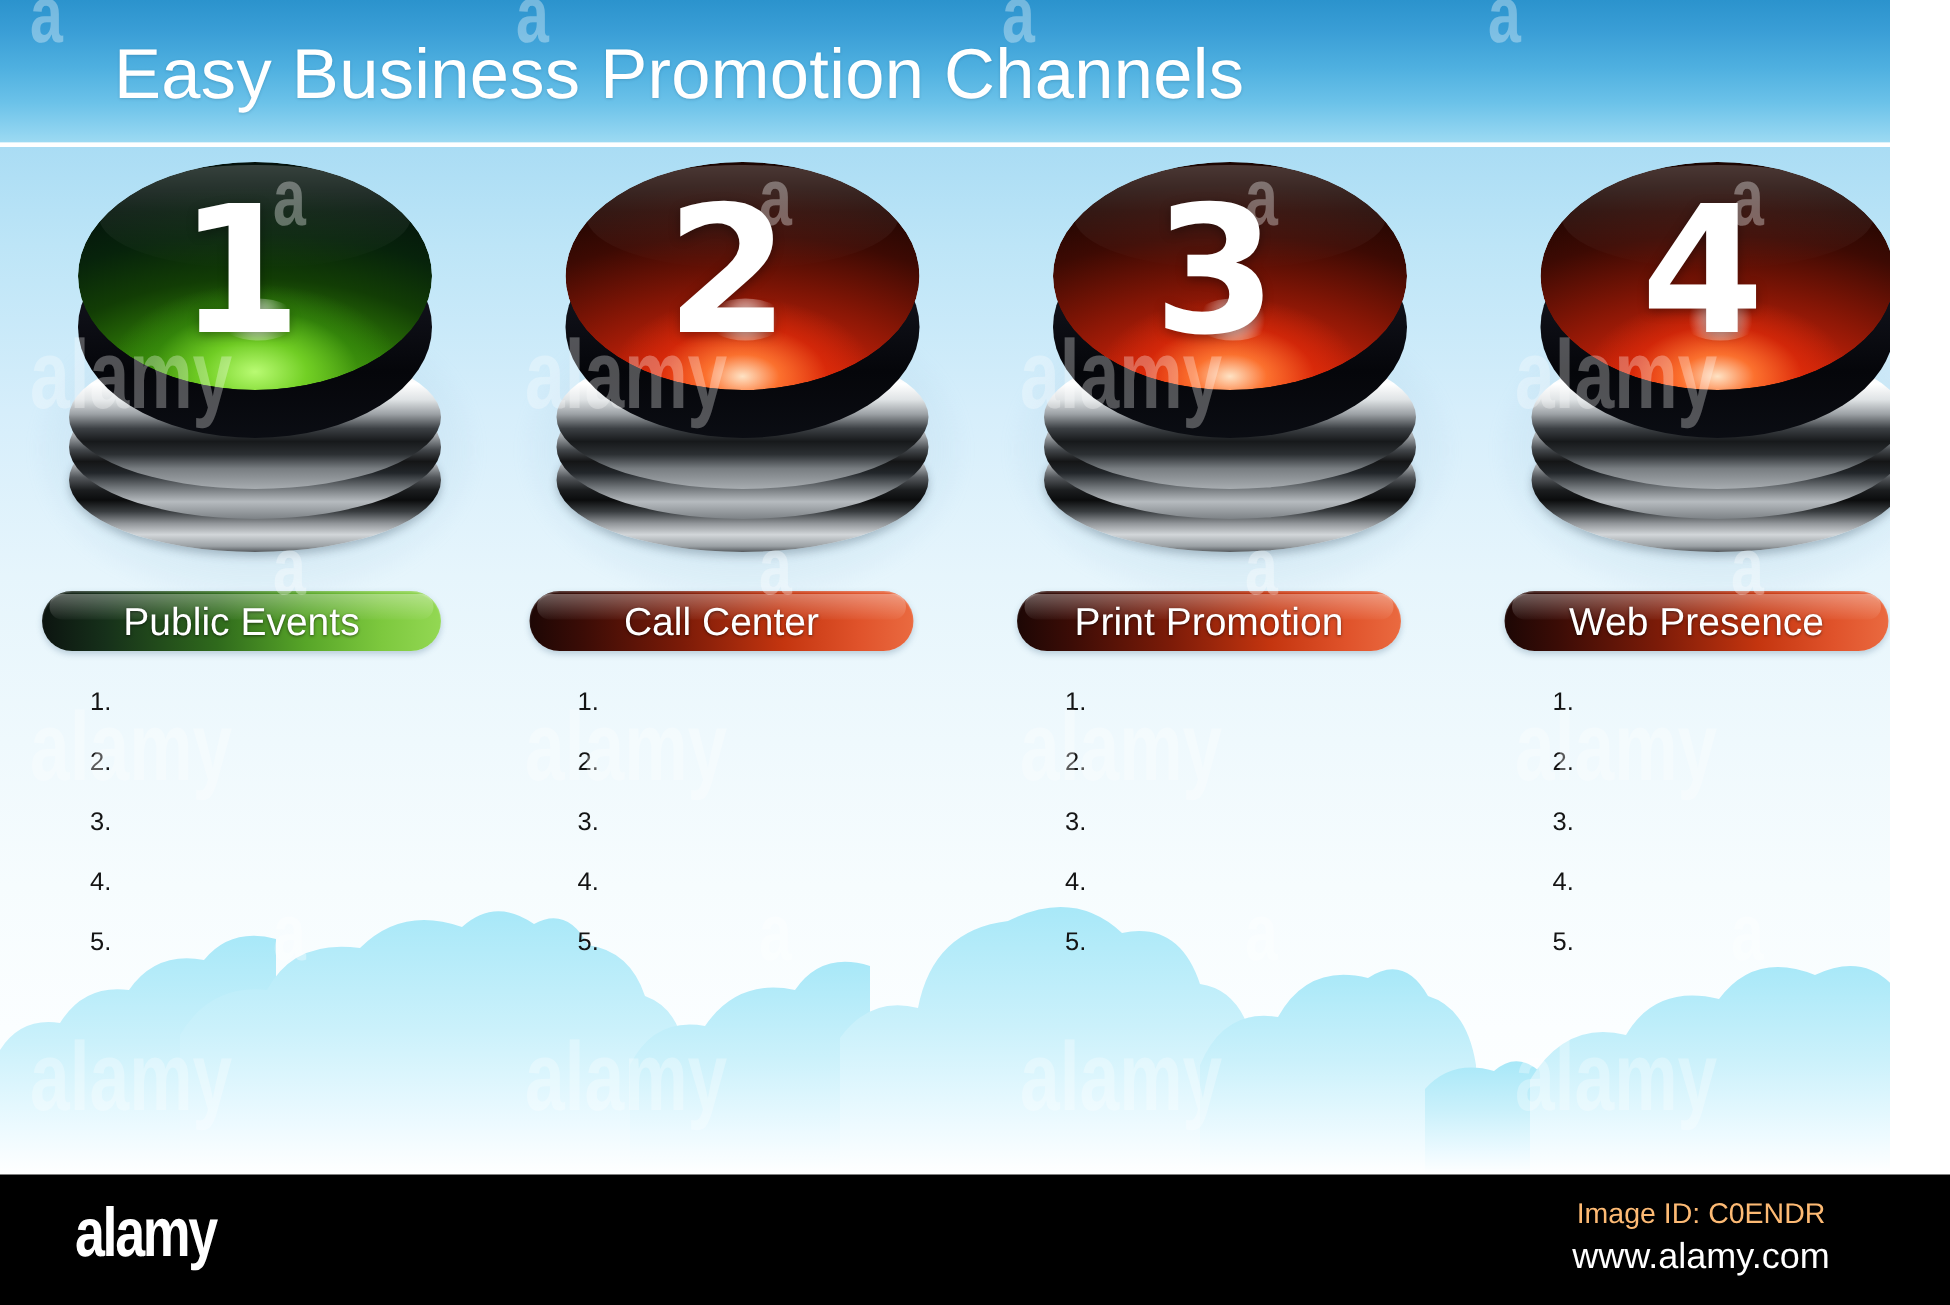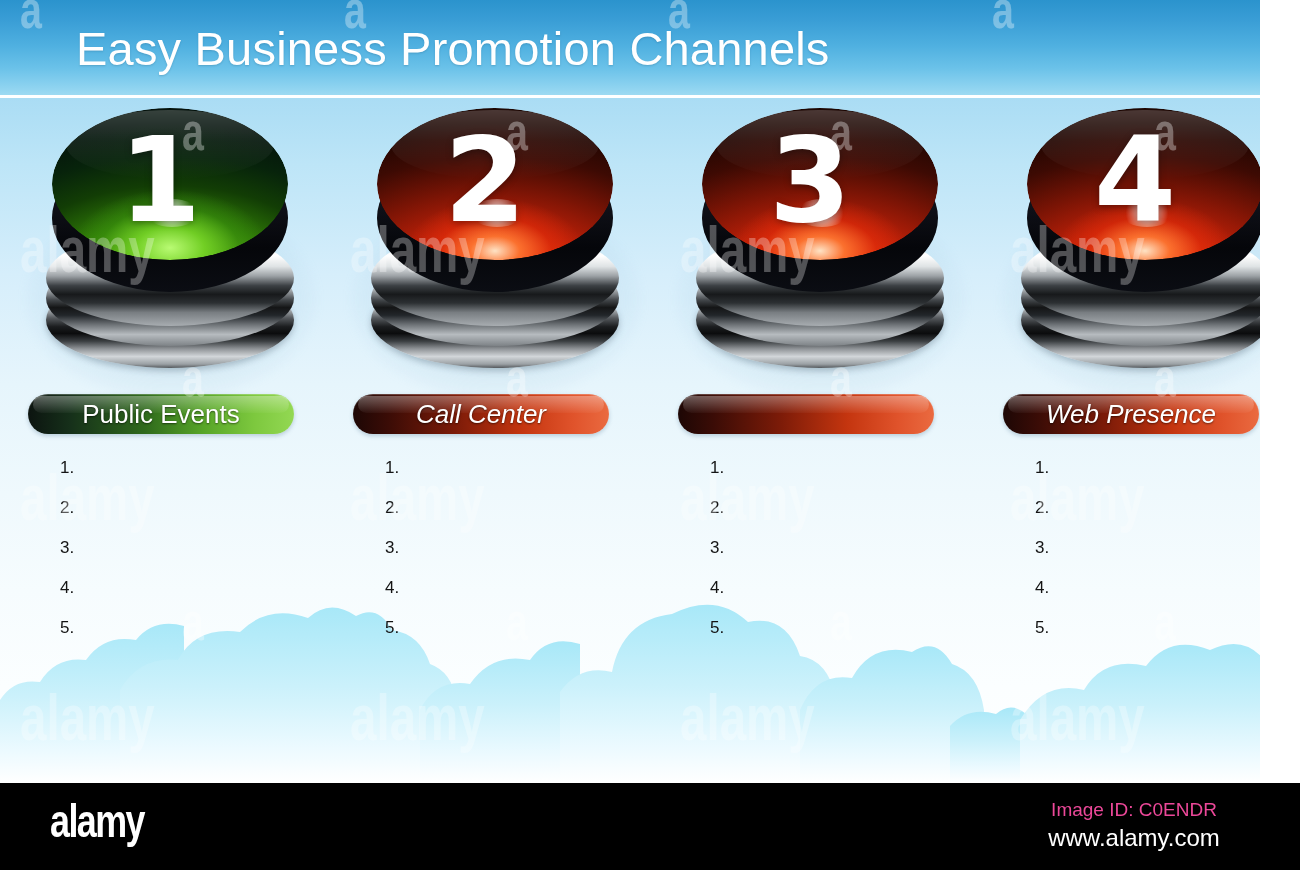--- a/index.html
+++ b/index.html
@@ -188,21 +188,21 @@
     white-space:nowrap;
     text-shadow:0 1px 2px rgba(0,0,0,.55);
   }
   .pill .gloss{
     position:absolute;left:2%;top:6%;width:96%;height:42%;
     border-radius:18px;
     background:linear-gradient(to bottom,rgba(255,255,255,.34),rgba(255,255,255,.03));
     z-index:2;pointer-events:none;
   }
   .pill.green-pill{background:linear-gradient(to right,#0c1410 0%,#16301a 16%,#2f6a1c 44%,#57a528 66%,#7dc83e 85%,#93d853 100%);align-items:center;}
-  .pill.red-pill{background:linear-gradient(to right,#1d0705 0%,#3b0c06 14%,#7c1b08 40%,#c4350f 66%,#e0532b 86%,#ea6a40 100%);font-style:italic;}
+  .pill.red-pill{background:linear-gradient(to right,#1d0705 0%,#3b0c06 14%,#7c1b08 40%,#c4350f 66%,#e0532b 86%,#ea6a40 100%);}
 
   
   .numlist{position:absolute;left:46px;top:448px;width:240px;}
   .numrow{
     height:40px;
     font-size:17px;color:#141414;line-height:40px;
   }
 
   
   .footer{
@@ -213,21 +213,21 @@
     position:absolute;left:50px;top:12px;
     font-size:46px;font-weight:bold;color:#ffffff;
     letter-spacing:-2px;
     font-family:"Liberation Sans", sans-serif;
     transform:scaleX(.78);transform-origin:left top;
     line-height:52px;
   }
   .foot-right{
     position:absolute;right:36px;top:14px;text-align:center;width:260px;
   }
-  .img-id{font-size:19px;color:#ec4899;line-height:26px;}
+  .img-id{font-size:19px;color:#fdba74;line-height:26px;}
   .site{font-size:24px;font-weight:normal;color:#ffffff;line-height:30px;}
 
   
   .wm{
     position:absolute;left:0;top:0;width:1300px;height:783px;
     pointer-events:none;z-index:40;
   }
 </style>
 </head>
 <body>
@@ -331,20 +331,21 @@
       <div class="rim"></div>
       <div class="dome red">
         <div class="face"></div>
         <div class="hotspot"></div>
         <div class="sheen"></div>
       </div>
       <div class="digit">3</div>
     </div>
     <div class="pill red-pill" style="width:256px;">
       <div class="gloss"></div>
+      <span class="plabel">Print Promotion</span>
     </div>
     <div class="numlist">
       <div class="numrow">1.</div>
       <div class="numrow">2.</div>
       <div class="numrow">3.</div>
       <div class="numrow">4.</div>
       <div class="numrow">5.</div>
     </div>
   </div>
 

